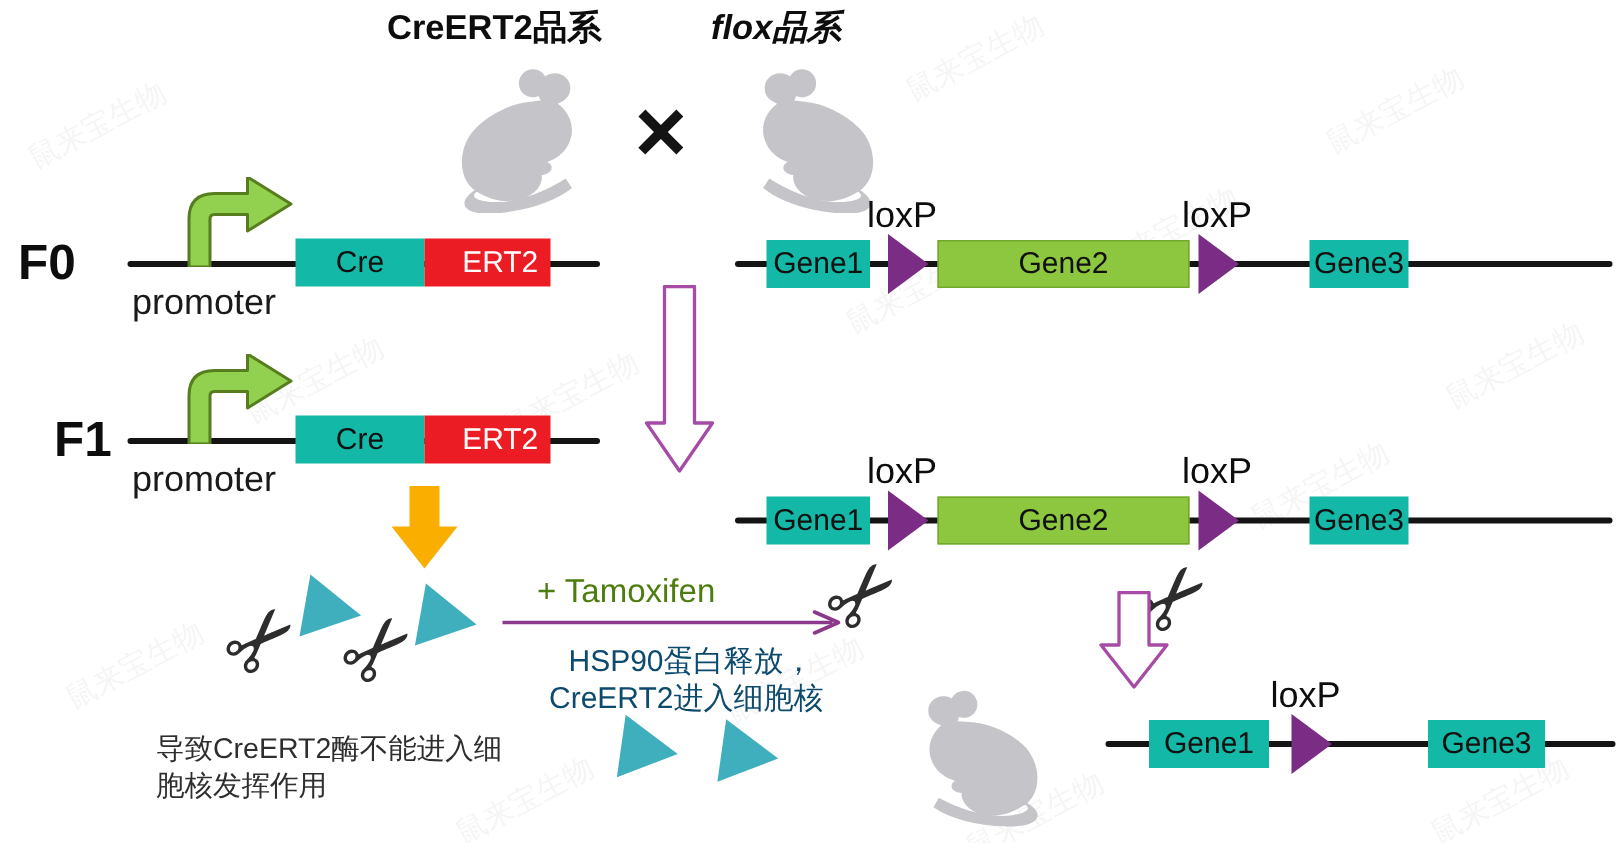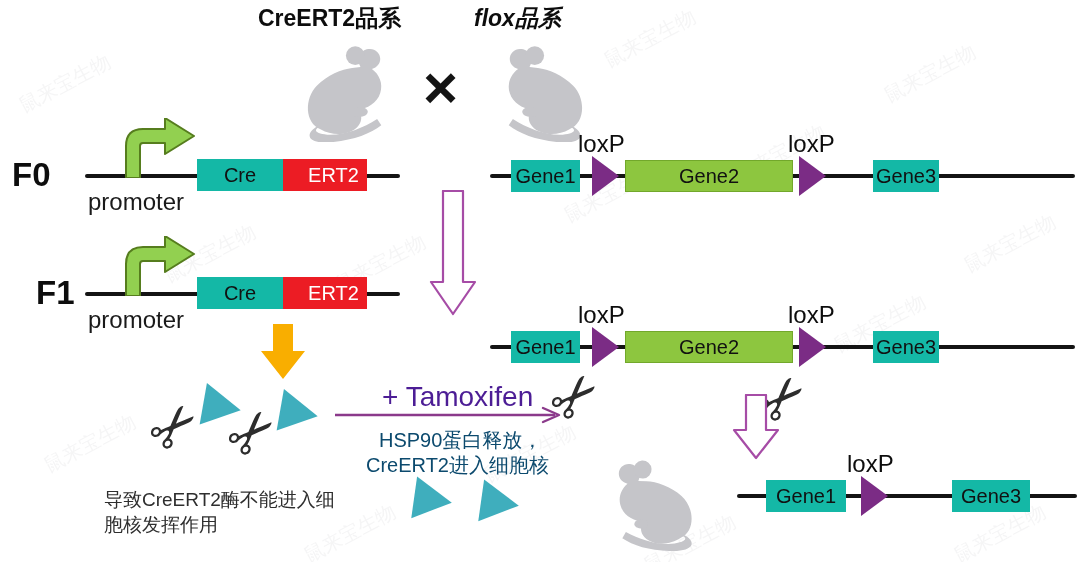--- a/index.html
+++ b/index.html
@@ -30,21 +30,21 @@
     border-top:21px solid transparent;border-bottom:21px solid transparent;
     border-left:38px solid #3FAEBD;
   }
   .promoter-label{position:absolute;font-size:24px;color:#1a1a1a;}
   .scissors{
     position:absolute;font-size:58px;line-height:1;color:#2d2d2d;
     transform:rotate(-45deg);transform-origin:center;
     font-family:"DejaVu Sans",sans-serif;
   }
   .cross{position:absolute;font-size:60px;font-weight:700;color:#141414;line-height:1;}
-  .tam-label{position:absolute;font-size:28px;color:#4c1d95;white-space:nowrap;margin-left:24px;}
+  .tam-label{position:absolute;font-size:22px;color:#4d7c0f;white-space:nowrap;}
   .cn-text{position:absolute;font-size:20px;color:#0c4a6e;white-space:nowrap;}
   .note-text{position:absolute;font-size:19px;line-height:25px;color:#2e2e2e;white-space:nowrap;}
   .wm{
     position:absolute;font-size:20px;color:#4a4a55;opacity:0.05;
     transform:rotate(-28deg);white-space:nowrap;pointer-events:none;
   }
 </style>
 </head>
 <body>
 

